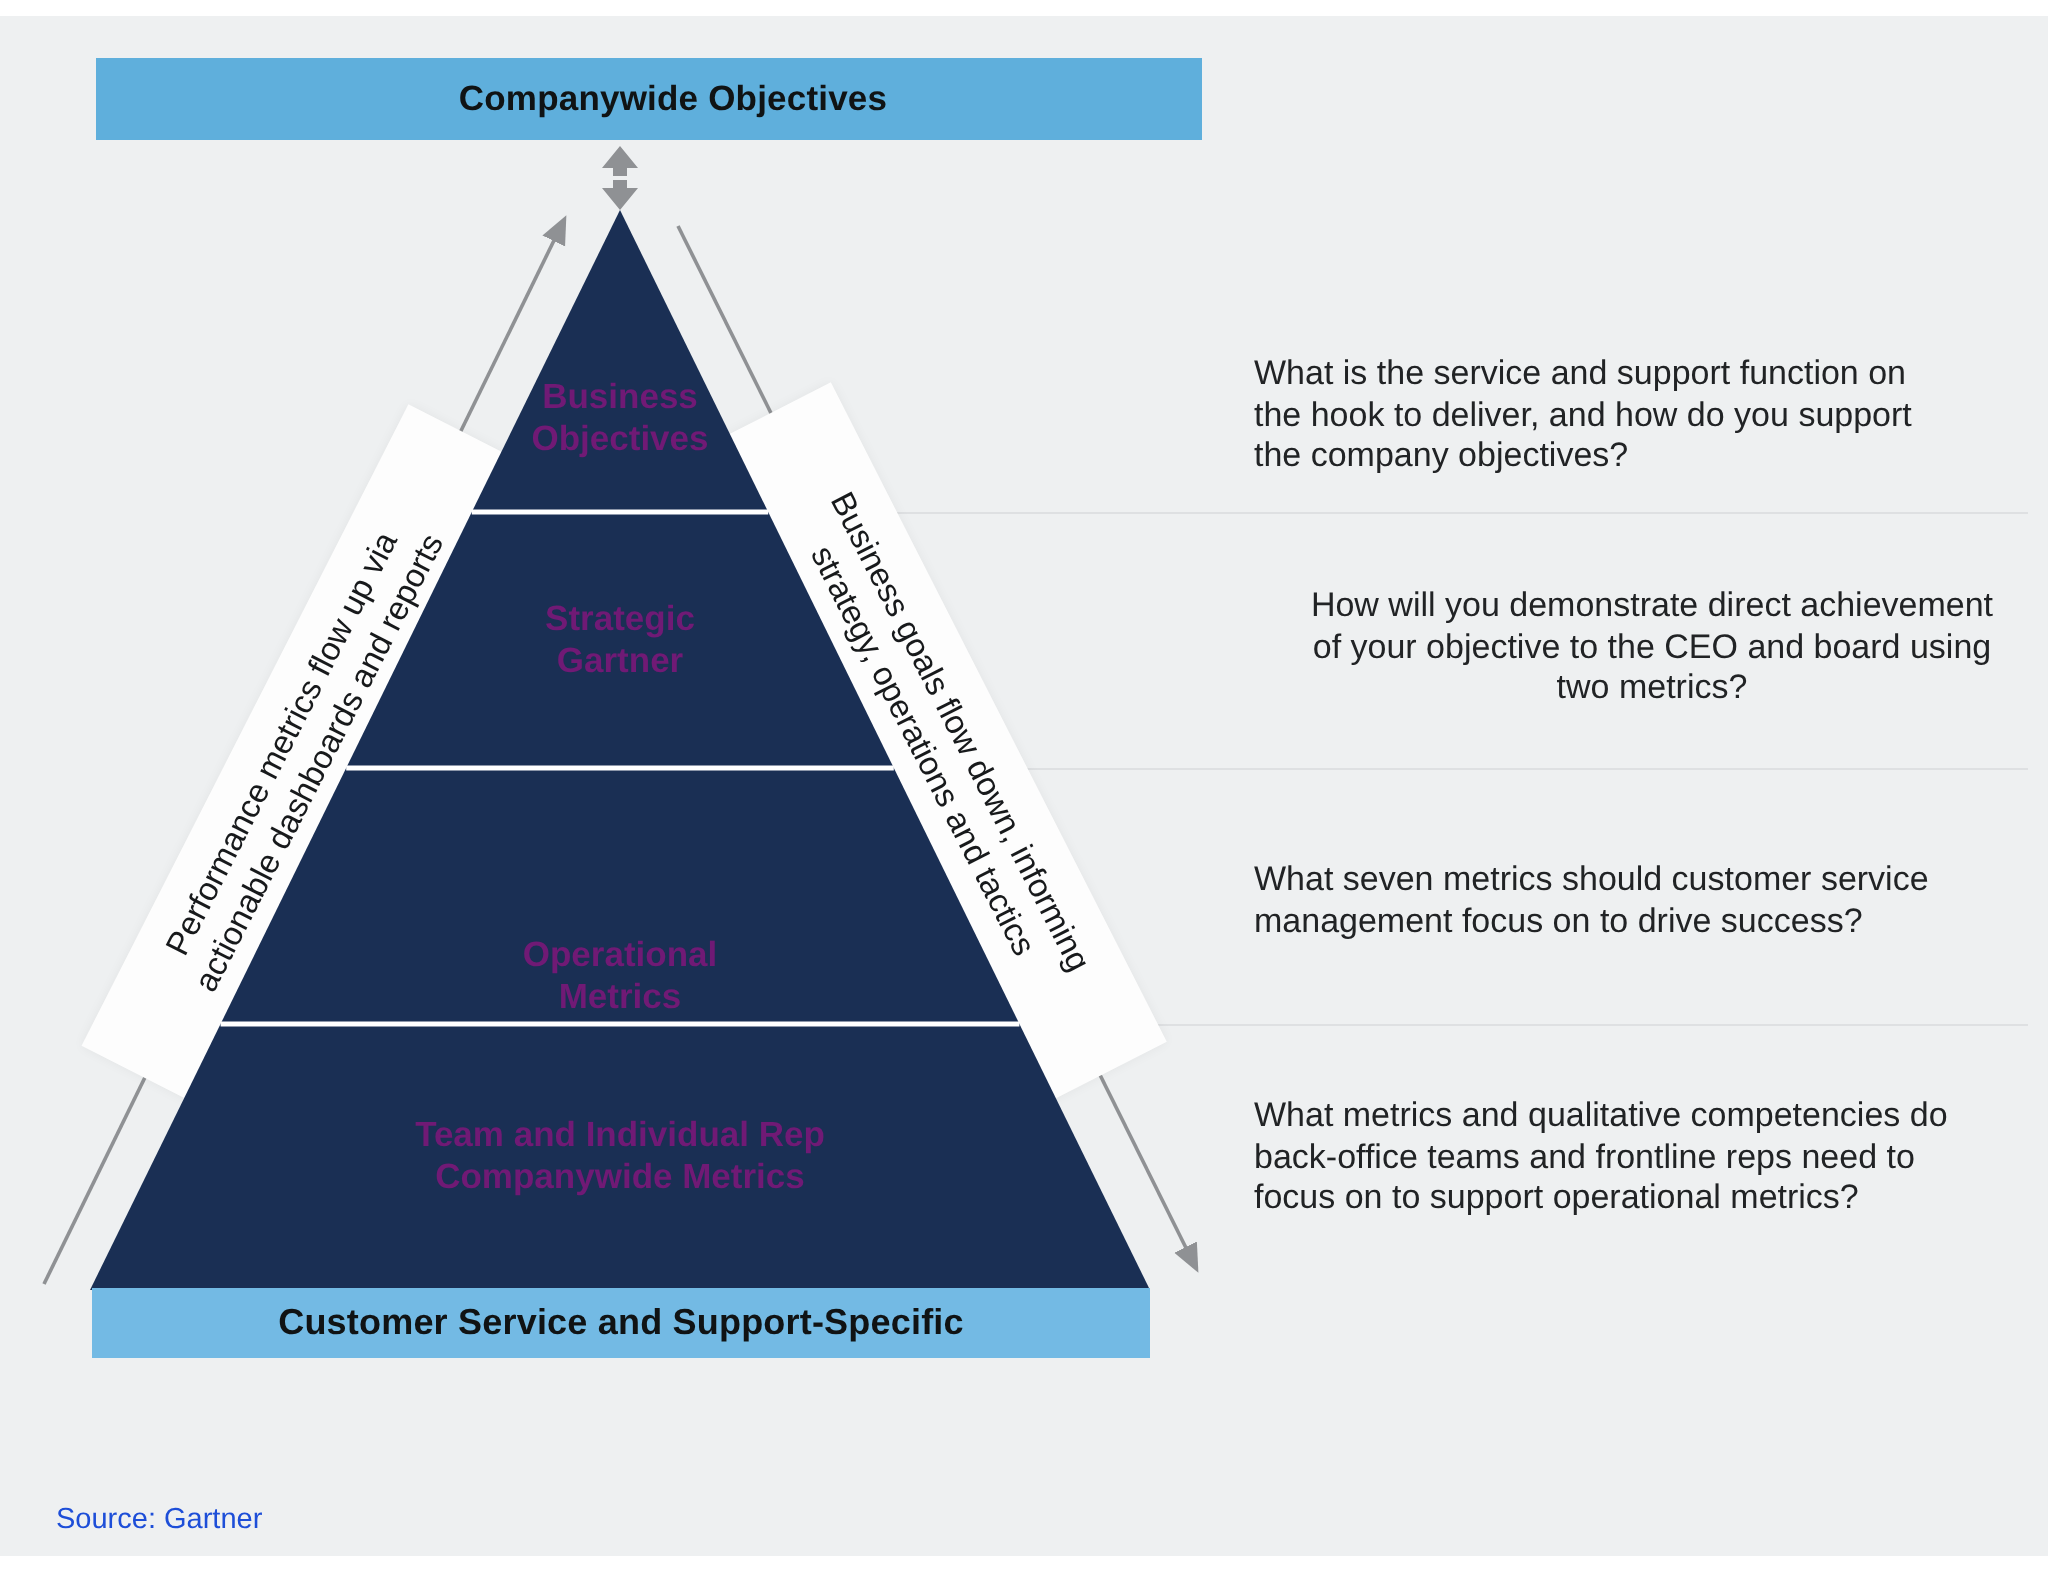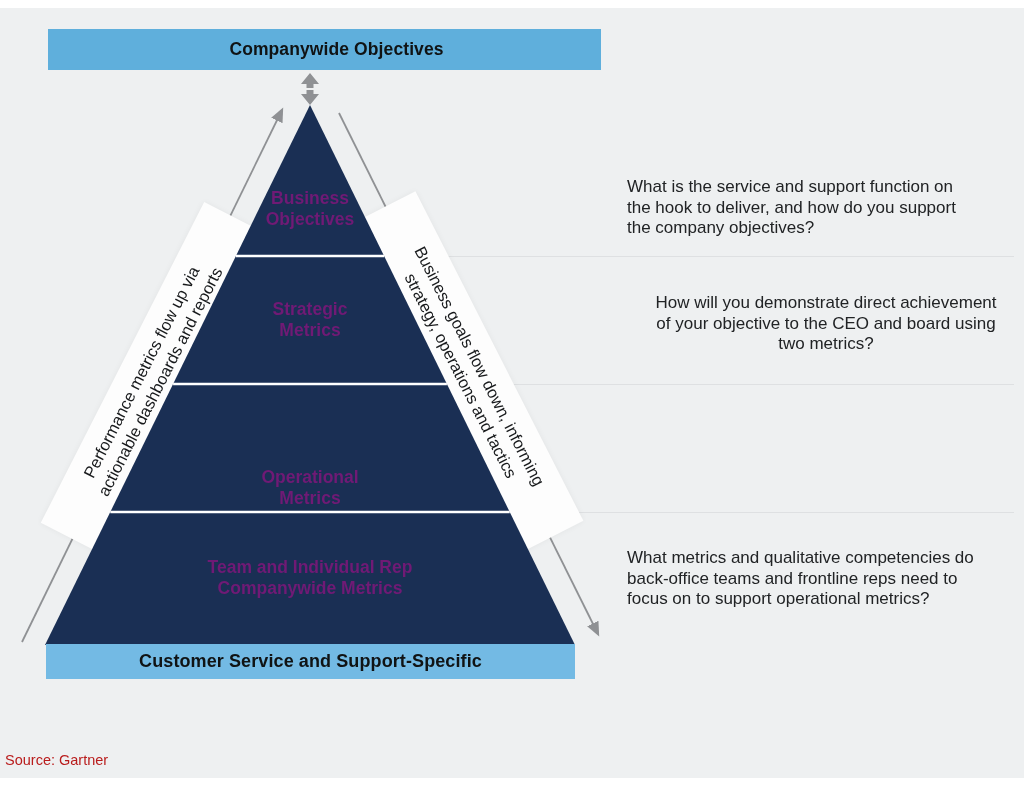--- a/index.html
+++ b/index.html
@@ -35,21 +35,21 @@
   .tier-label.t3{top:427px;margin-top:40px;}
   .tier-label.t4{top:557px;}
   .question{
     position:absolute;left:627px;width:398px;color:#212325;font-size:17px;
     line-height:20.5px;white-space:pre-line;z-index:4;
   }
   .question.q1{top:167px;margin-top:10px;}
   .question.q2{top:293px;text-align:center;}
   .question.q3{top:430px;}
   .question.q4{top:548px;}
-  .source{position:absolute;left:5px;top:752px;font-size:14.5px;color:#b91c1c;z-index:4;}
+  .source{position:absolute;left:28px;top:752px;font-size:14.5px;color:#1d4ed8;z-index:4;}
 </style>
 </head>
 <body>
 
 <div id="canvas">
 
   <div class="gray-panel"></div>
 
   <div class="divider" style="top:256px"></div>
   <div class="divider" style="top:384px"></div>
@@ -80,30 +80,32 @@
       <path d="M310,105 L319,94 L313.5,94 L313.5,90 L306.5,90 L306.5,94 L301,94 Z" fill="#8f9194"></path>
     </g>
   </svg>
 
   <div class="banner top">Companywide Objectives</div>
   <div class="banner bottom">Customer Service and Support-Specific</div>
 
   <div class="tier-label t1">Business
 Objectives</div>
   <div class="tier-label t2">Strategic
-Metrics</div>
+Gartner</div>
   <div class="tier-label t3">Operational
 Metrics</div>
   <div class="tier-label t4">Team and Individual Rep
 Companywide Metrics</div>
 
   <div class="question q1">What is the service and support function on
 the hook to deliver, and how do you support
 the company objectives?</div>
   <div class="question q2">How will you demonstrate direct achievement
 of your objective to the CEO and board using
 two metrics?</div>
+  <div class="question q3">What seven metrics should customer service
+management focus on to drive success?</div>
   <div class="question q4">What metrics and qualitative competencies do
 back-office teams and frontline reps need to
 focus on to support operational metrics?</div>
 
   <div class="source">Source: Gartner</div>
 </div>
 
 </body></html>

